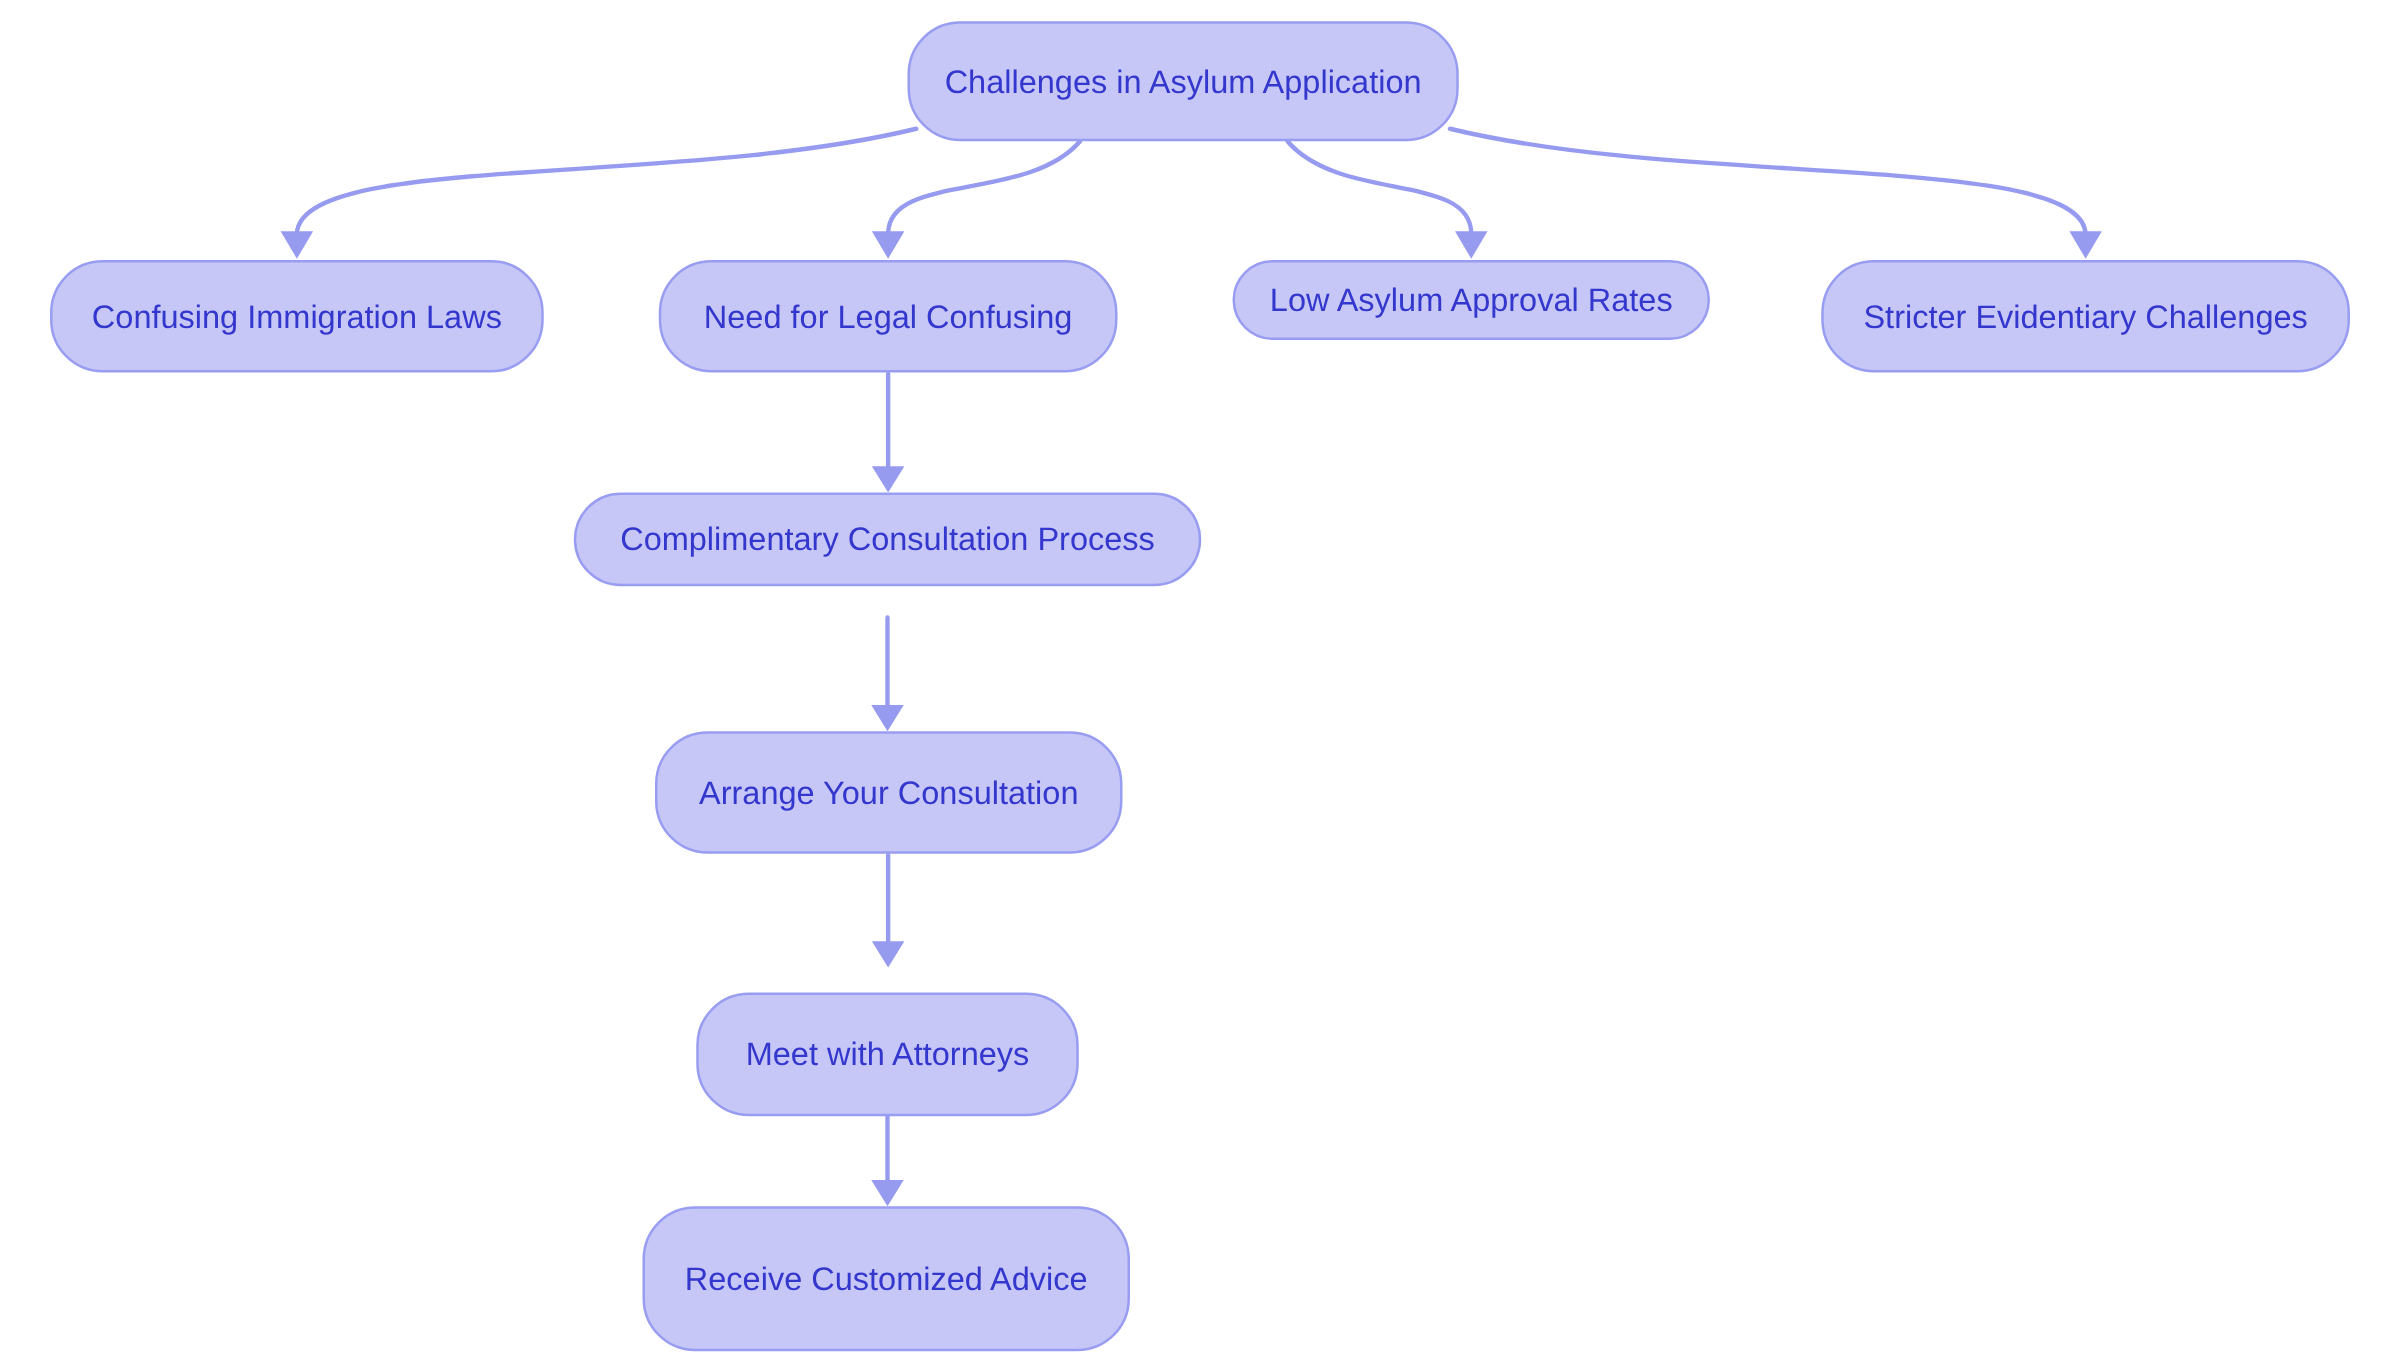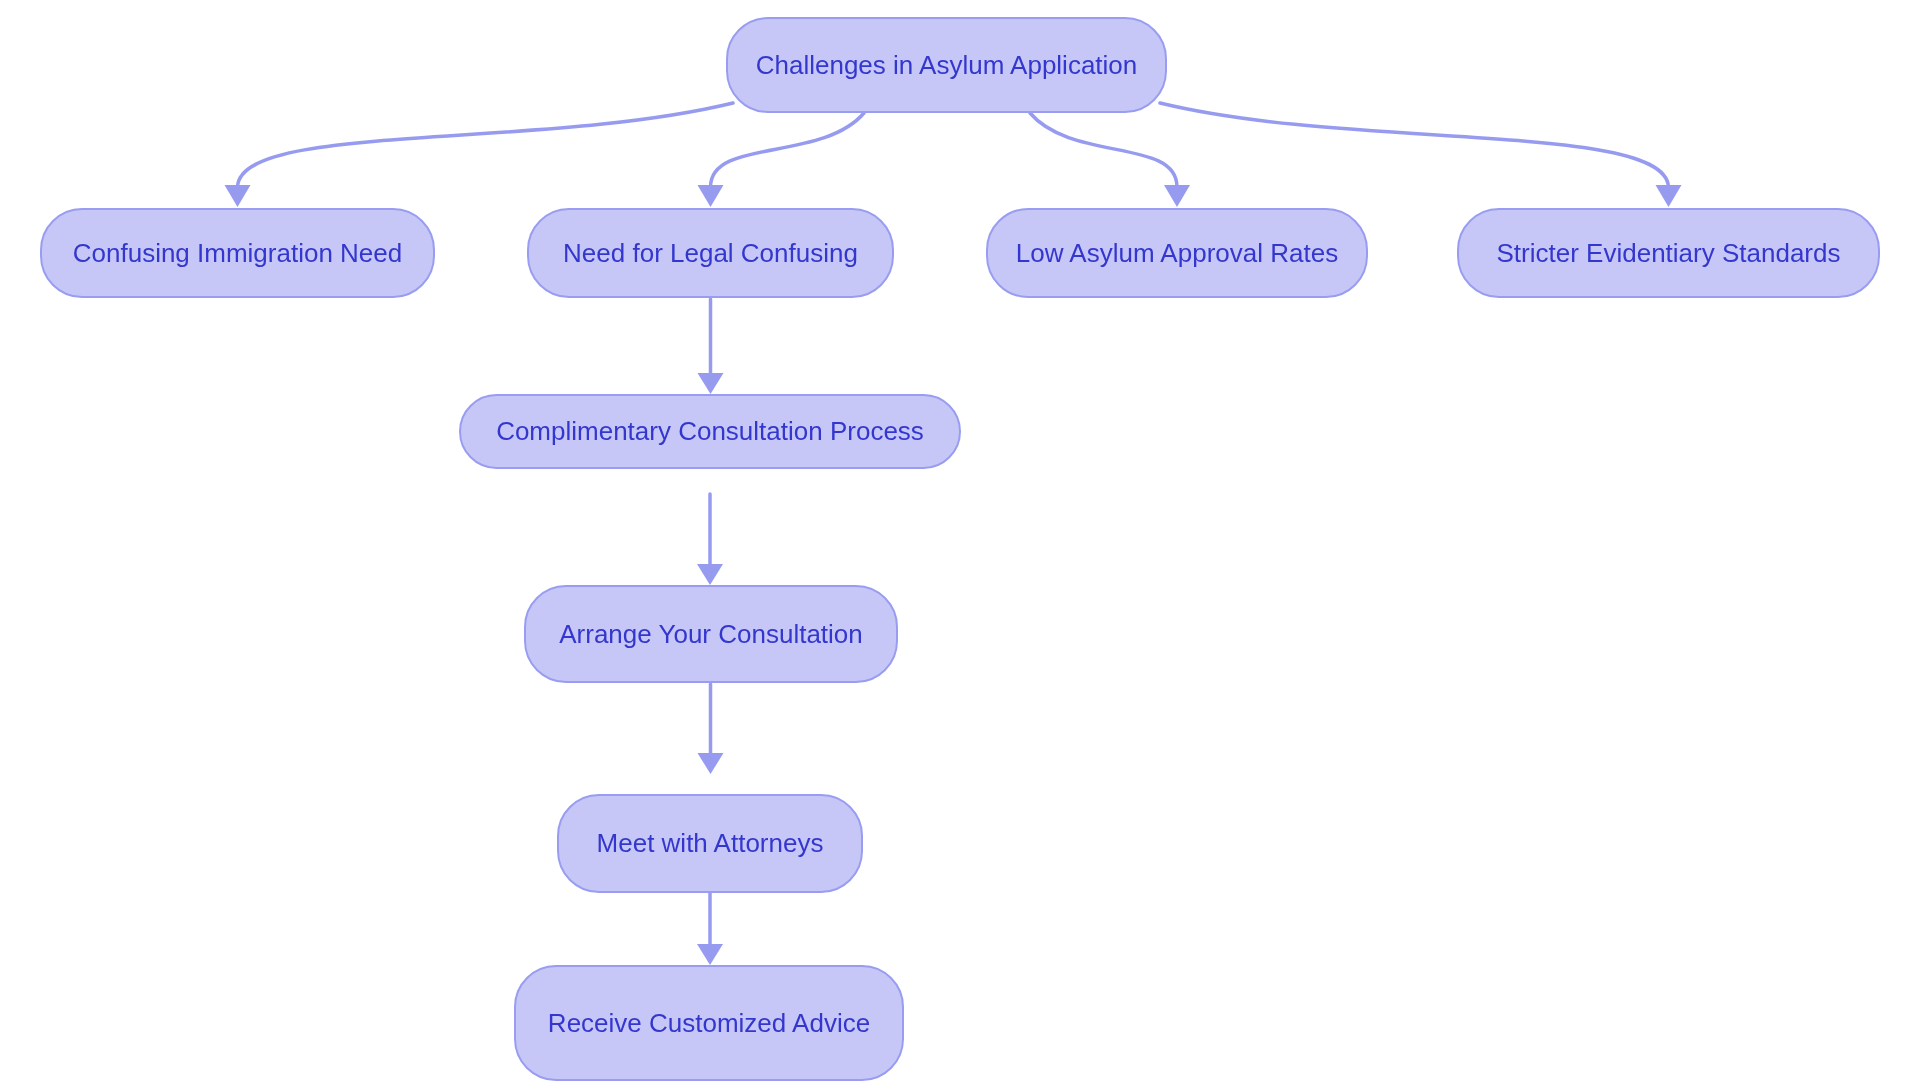--- a/index.html
+++ b/index.html
@@ -82,27 +82,27 @@
       <polygon class="arrowhead" points="697.5,753 723.5,753 710.5,774"></polygon>
     </g>
     <g>
       <path class="edge-line" d="M 710 874 L 710 946"></path>
       <polygon class="arrowhead" points="697,944 723,944 710,965"></polygon>
     </g>
   </svg>
 
   <div class="node" style="left:726px; top:17px; width:441px; height:96px;">Challenges in Asylum Application</div>
 
-  <div class="node" style="left:40px; top:208px; width:395px; height:90px;">Confusing Immigration Need</div>
+  <div class="node" style="left:40px; top:208px; width:395px; height:90px;">Confusing Immigration Laws</div>
 
   <div class="node" style="left:527px; top:208px; width:367px; height:90px;">Need for Legal Confusing</div>
 
-  <div class="node" style="left:986px; top:208px; width:382px; height:90px;">Low Asylum Approval Rates</div>
+  <div class="node" style="left:986px; top:208px; width:382px; height:64px;">Low Asylum Approval Rates</div>
 
-  <div class="node" style="left:1457px; top:208px; width:423px; height:90px;">Stricter Evidentiary Standards</div>
+  <div class="node" style="left:1457px; top:208px; width:423px; height:90px;">Stricter Evidentiary Challenges</div>
 
   <div class="node" style="left:459px; top:394px; width:502px; height:75px;text-align:right;">Complimentary Consultation Process</div>
 
   <div class="node" style="left:524px; top:585px; width:374px; height:98px;">Arrange Your Consultation</div>
 
   <div class="node" style="left:557px; top:774px; width:306px; height:99px;margin-top:20px;">Meet with Attorneys</div>
 
   <div class="node" style="left:514px; top:965px; width:390px; height:116px;">Receive Customized Advice</div>
 
 </div>

